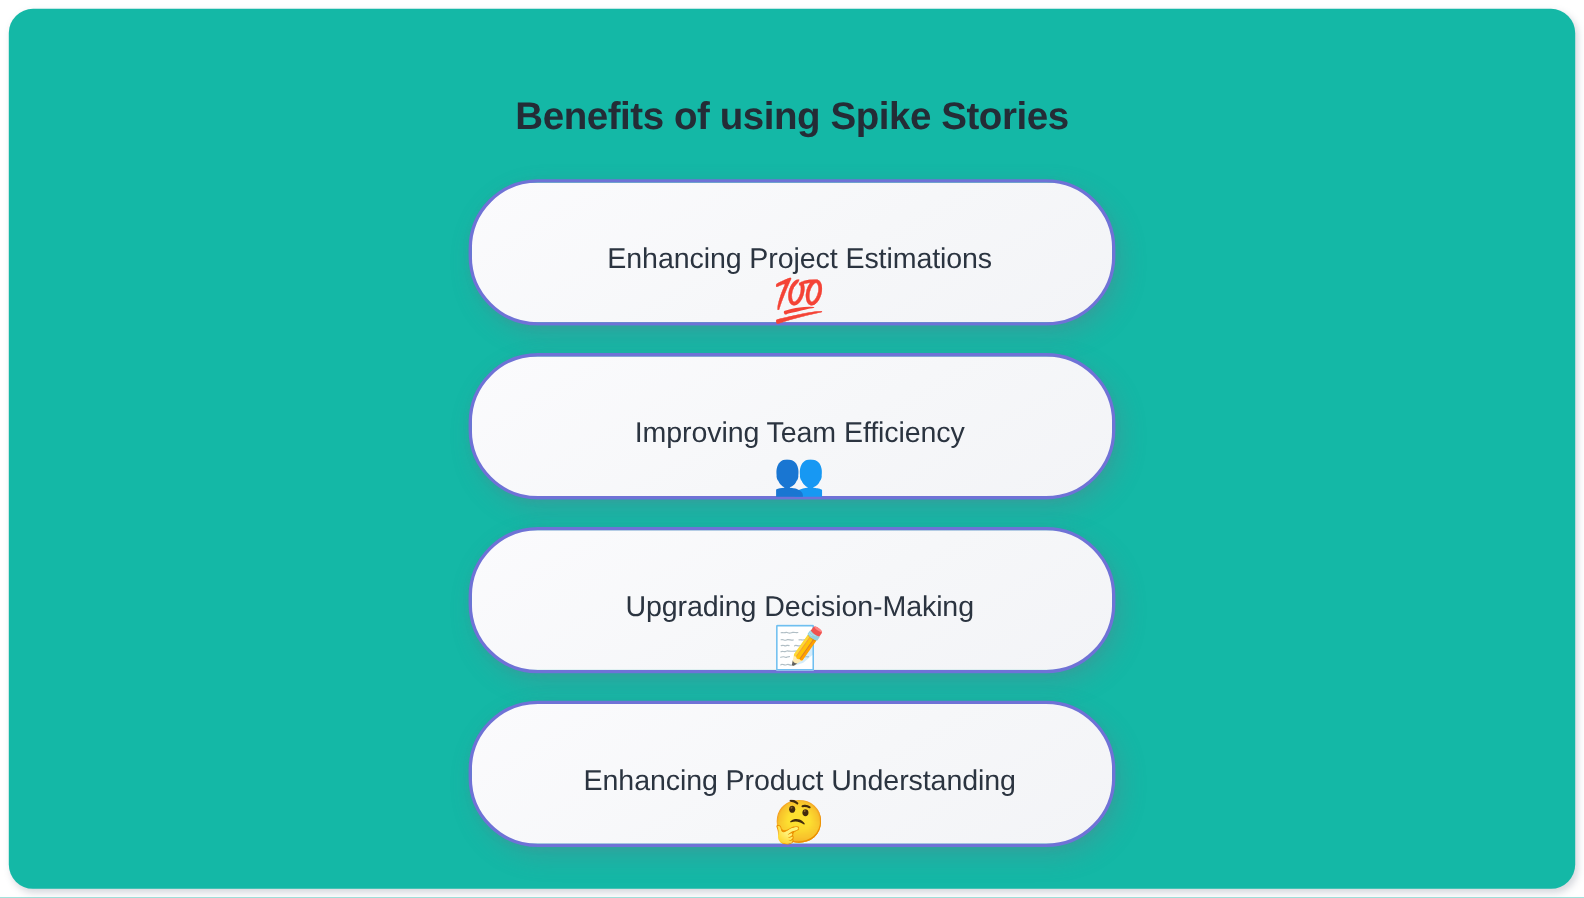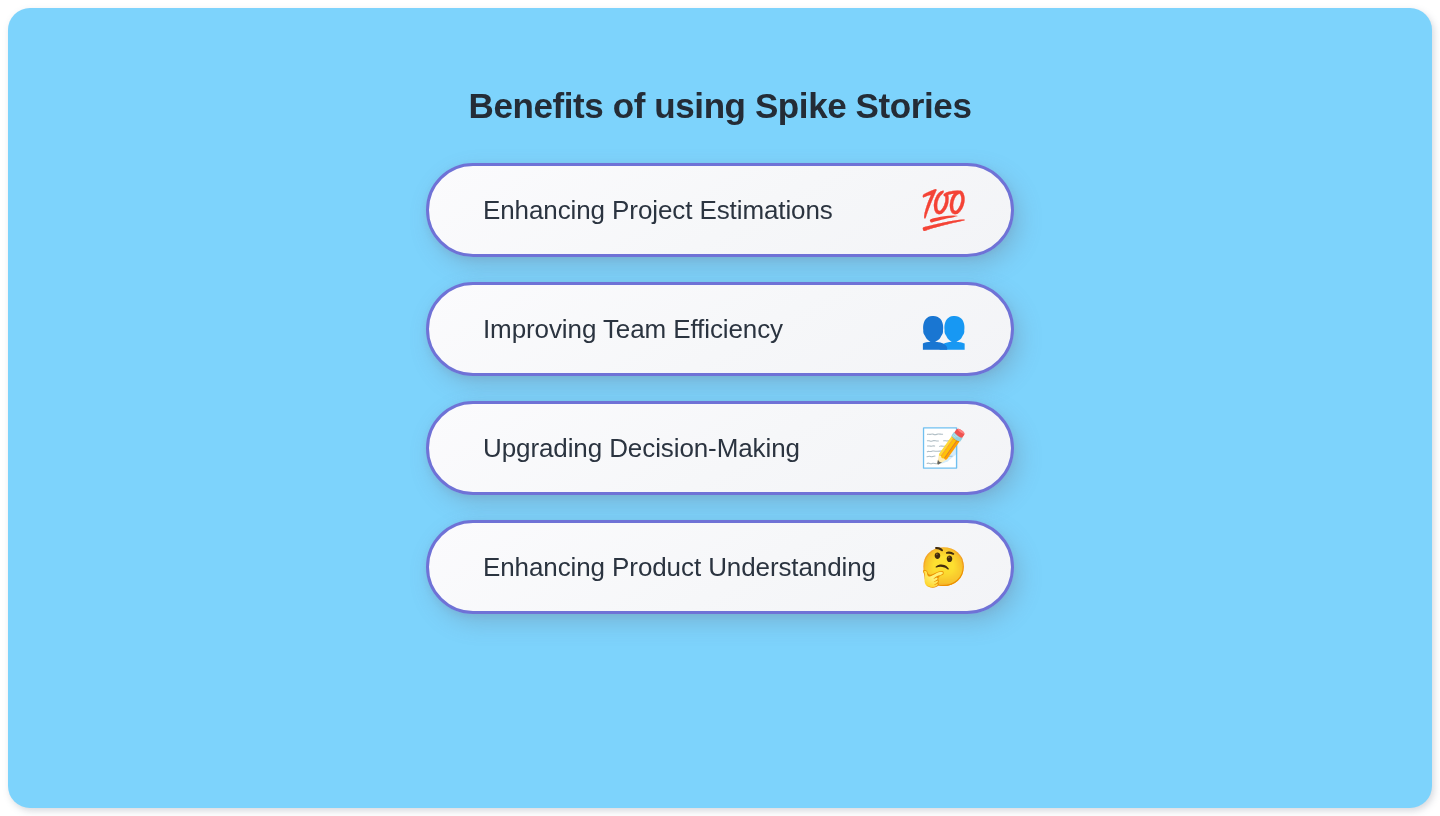--- a/index.html
+++ b/index.html
@@ -13,21 +13,21 @@
     font-family: "Liberation Sans", sans-serif;
     overflow: hidden;
   }
 
   .canvas {
     position: absolute;
     left: 8px;
     top: 8px;
     width: 1424px;
     height: 800px;
-    background: #7dd3fc;
+    background: #14b8a6;
     border-radius: 22px;
     box-shadow: 2px 3px 7px rgba(120, 130, 145, 0.30);
     overflow: hidden;
   }
 
   .page-title {
     position: absolute;
     left: 0;
     top: 76px;
     width: 1424px;
@@ -43,31 +43,32 @@
     position: absolute;
     left: 418px;
     top: 155px;
     width: 592px;
   }
 
   .card {
     position: relative;
     box-sizing: border-box;
     width: 588px;
-    height: 94px;
+    height: 133px;
     margin-bottom: 25px;
     border: 3px solid #6f72d6;
     border-radius: 63px;
     background: linear-gradient(150deg, #fbfbfd 0%, #f6f7f9 55%, #f3f4f7 100%);
     box-shadow: 6px 9px 22px rgba(110, 120, 140, 0.30),
                 0 2px 6px rgba(110, 120, 140, 0.14);
     display: flex;
     align-items: center;
-    justify-content: space-between;
+    justify-content: flex-end;
     padding: 0 40px 0 54px;
+    flex-direction: column;
   }
 
   .card:last-child {
     margin-bottom: 0;
     margin-top: 20px;
   }
 
   .card-label {
     font-size: 26px;
     line-height: 40px;

